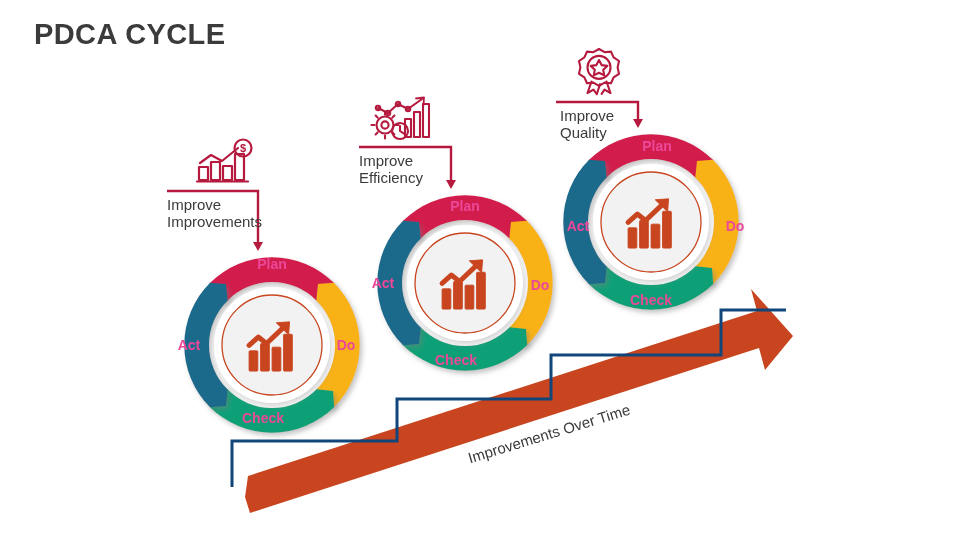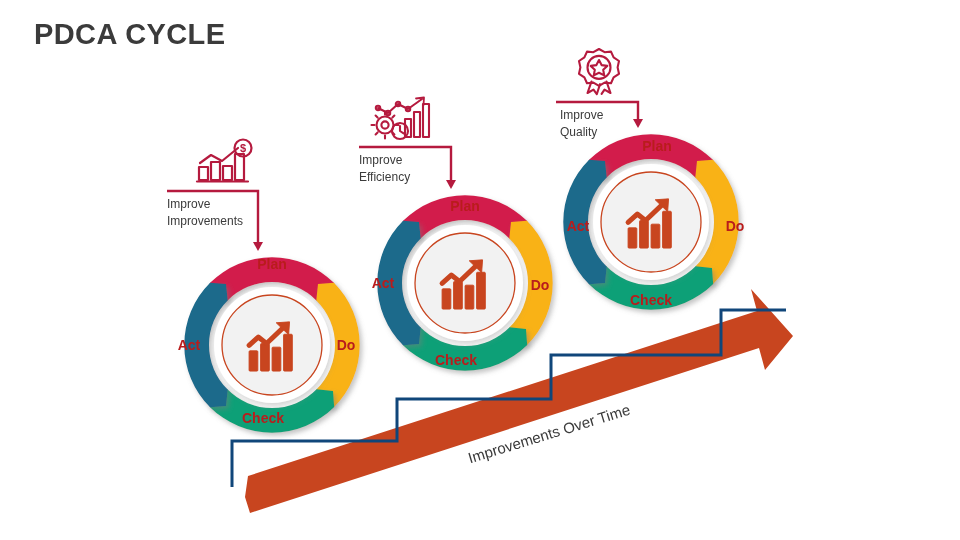--- a/index.html
+++ b/index.html
@@ -11,32 +11,32 @@
   #svgroot{position:absolute;left:0;top:0;width:960px;height:540px;}
 
   .page-title{
     position:absolute;left:34px;top:18px;
     font-size:29px;font-weight:bold;color:#3b3b3b;letter-spacing:.4px;
     font-family:"Liberation Sans", sans-serif;
   }
 
   
   .ring-label{
-    position:absolute;color:#b91c1c;font-weight:bold;
+    position:absolute;color:#ec4899;font-weight:bold;
     font-family:"Liberation Sans", sans-serif;
     text-align:center;white-space:nowrap;
     transform:translate(-50%,-50%);
     pointer-events:none;
   }
 
   
   .step-caption{
     position:absolute;color:#3b3b3b;
     font-family:"Liberation Sans", sans-serif;
-    font-size:12px;line-height:17px;white-space:nowrap;
+    font-size:15px;line-height:17px;white-space:nowrap;
   }
 
   .axis-caption{
     position:absolute;color:#3b3b3b;
     font-family:"Liberation Sans", sans-serif;
     font-size:15px;white-space:nowrap;
     transform-origin:0 0;
   }
 </style>
 </head>

